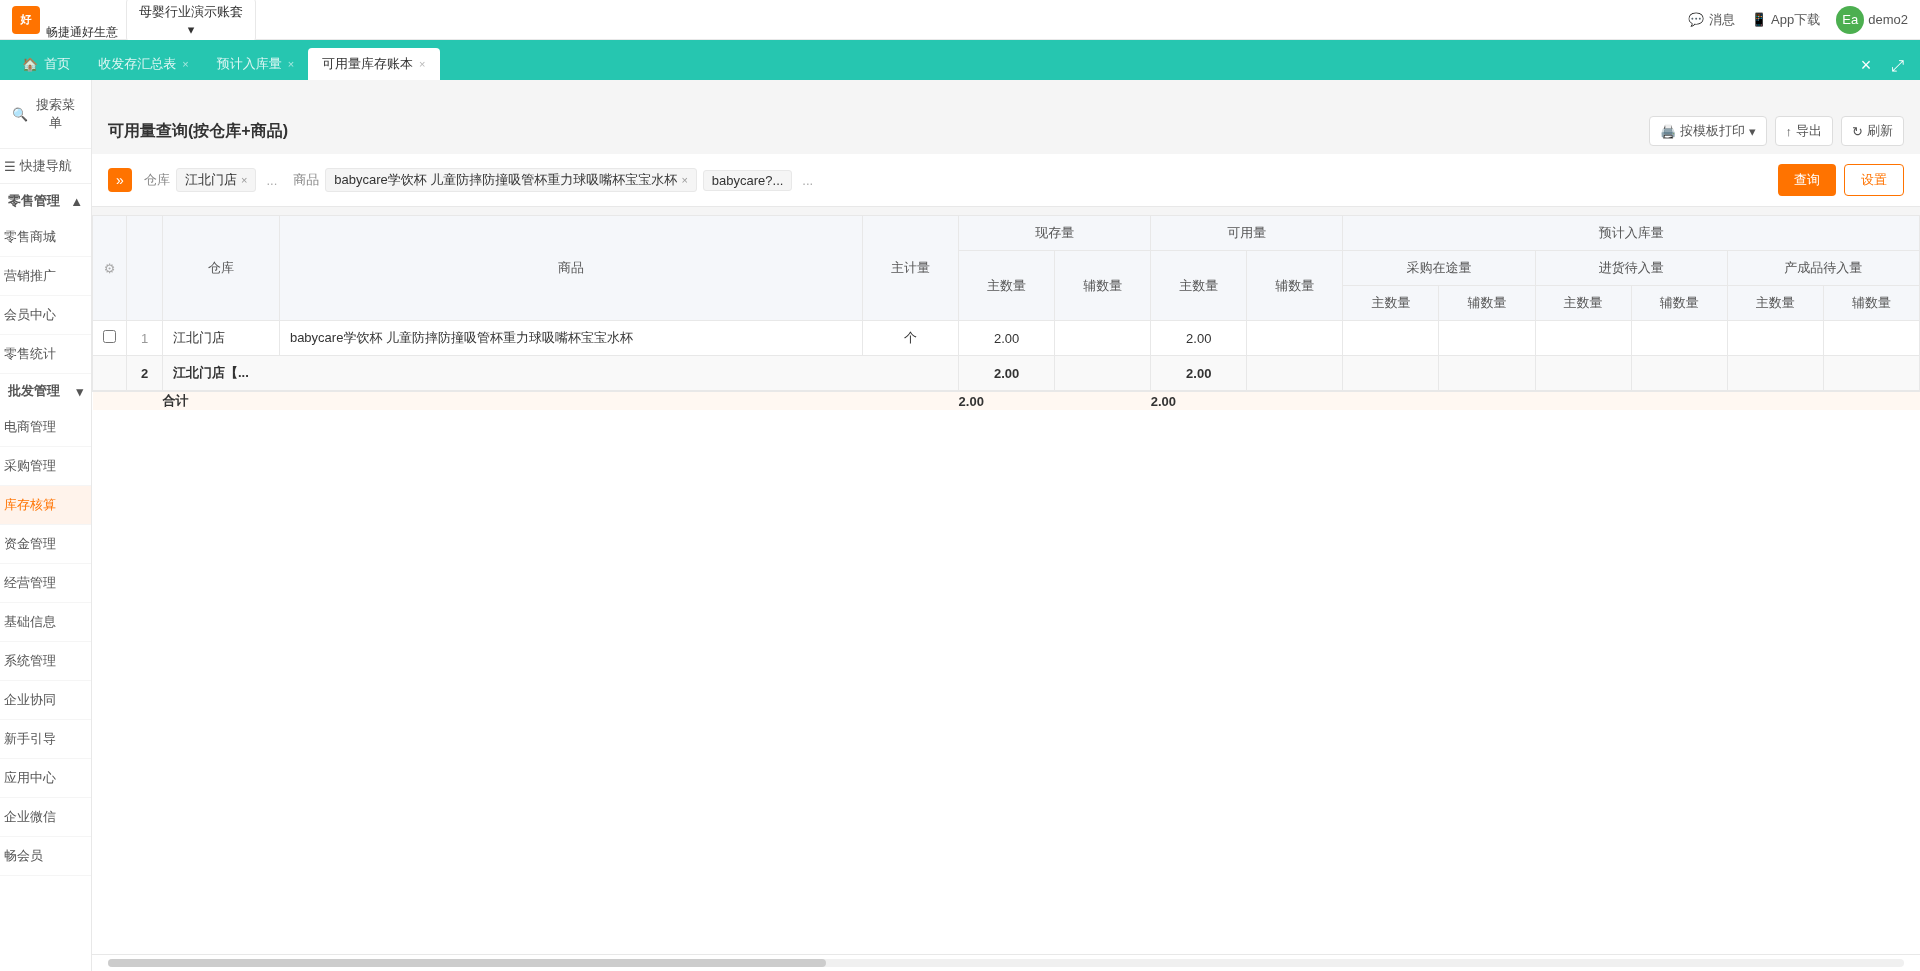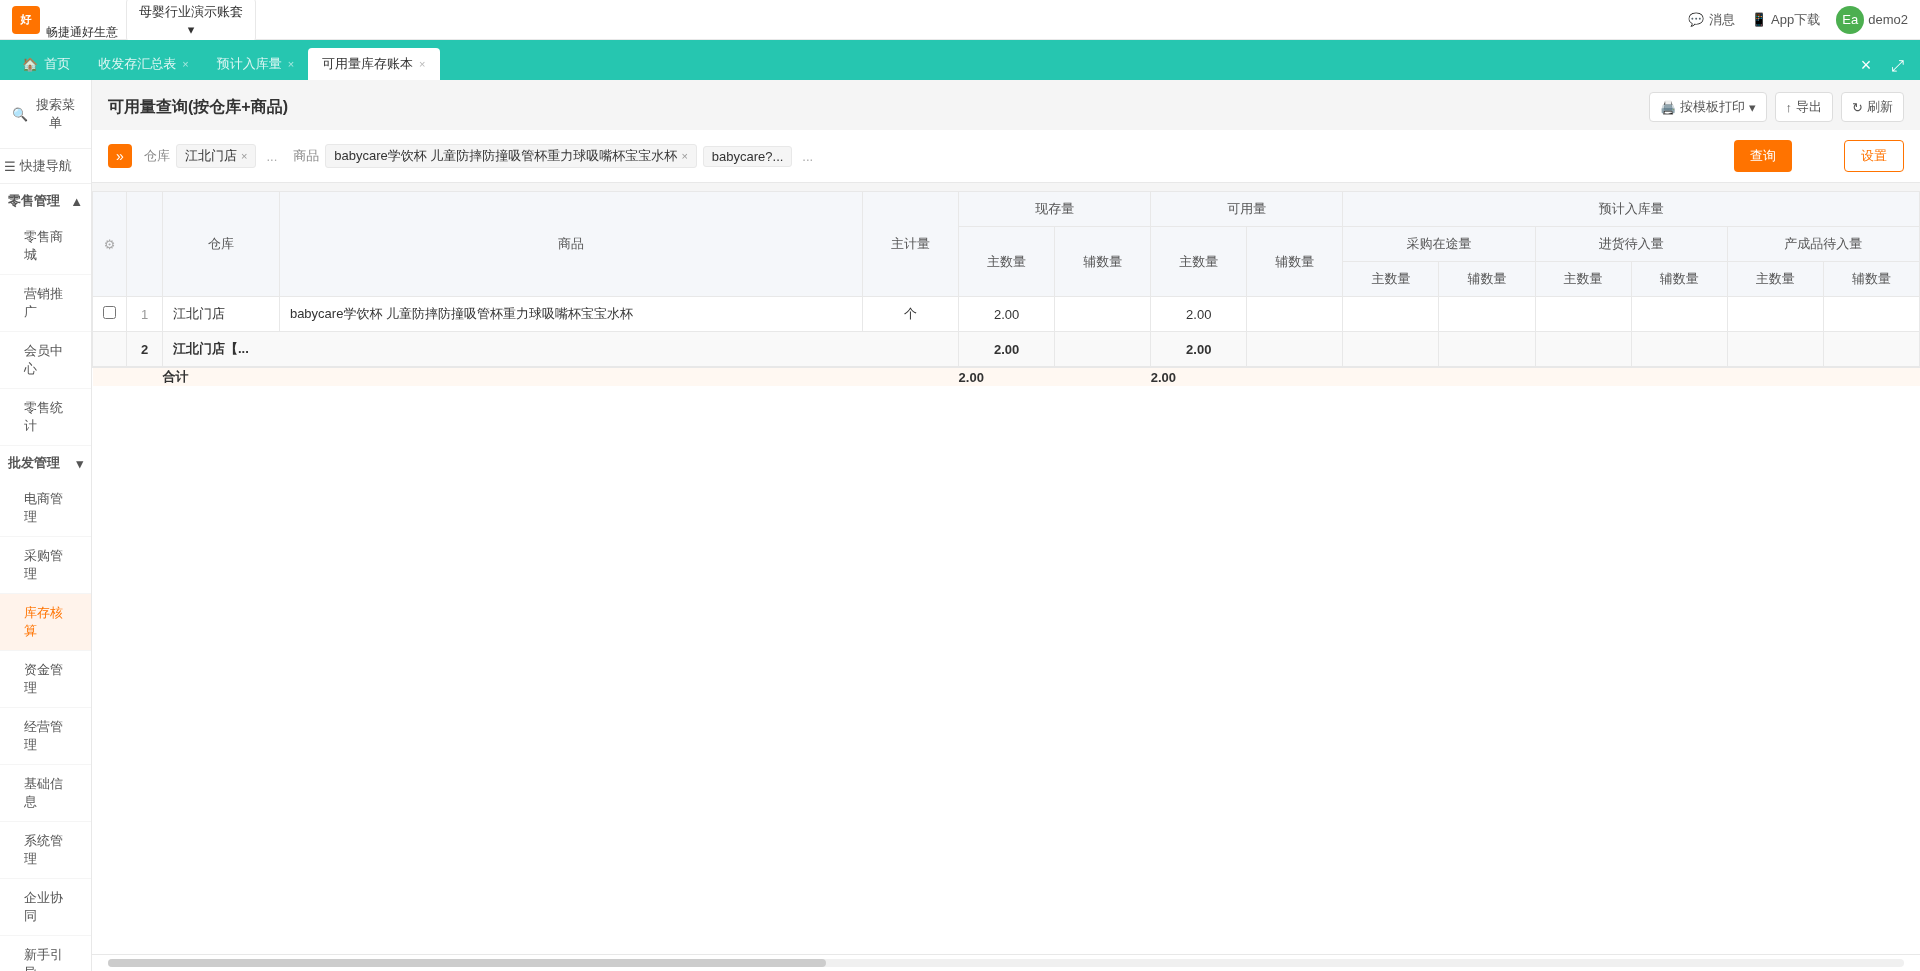--- a/index.html
+++ b/index.html
@@ -87,21 +87,21 @@
       cursor: pointer; font-size: 12px; color: #555;
       display: flex; align-items: center; gap: 4px;
     }
     .sidebar-nav-btn {
       width: 100%; padding: 8px 4px; border: none; background: #fff;
       cursor: pointer; font-size: 12px; color: #555;
       display: flex; align-items: center; gap: 4px;
       border-bottom: 1px solid #f0f0f0;
     }
     .sidebar-item {
-      padding: 10px 24px;
+      padding: 10px 4px;
       display: flex; flex-direction: column; align-items: flex-start;
       cursor: pointer; color: #555; font-size: 12px;
       border-bottom: 1px solid #f5f5f5;
       gap: 2px;
     }
     .sidebar-item.active { background: #fff3eb; color: #ff7300; }
     .sidebar-group-header {
       display: flex; align-items: center; justify-content: space-between;
       width: 100%; padding: 8px 8px;
       cursor: pointer; font-size: 12px; color: #555; font-weight: bold;
@@ -116,20 +116,21 @@
       background: #f5f5f5;
     }
 
     
     .page-header {
       background: #f5f5f5;
       padding: 12px 16px 8px;
       display: flex;
       align-items: center;
       justify-content: space-between;
+      margin-top: 24px;
     }
     .page-title { font-size: 16px; font-weight: 600; color: #333; }
     .page-actions { display: flex; align-items: center; gap: 8px; }
     .action-btn {
       display: flex; align-items: center; gap: 4px;
       padding: 5px 10px; border: 1px solid #ddd; border-radius: 4px;
       background: #fff; cursor: pointer; font-size: 12px; color: #555;
     }
 
     
@@ -160,21 +161,21 @@
     }
     .filter-tag .remove { cursor: pointer; color: #999; font-size: 11px; }
     .filter-dots { color: #aaa; cursor: pointer; padding: 0 4px; }
     .filter-actions { margin-left: auto; display: flex; gap: 8px; }
     .btn-query {
       padding: 6px 16px; background: #ff7300; color: white;
       border: none; border-radius: 4px; cursor: pointer; font-size: 13px;
     }
     .btn-setting {
       padding: 6px 16px; background: #fff; color: #ff7300;
-      border: 1px solid #ff7300; border-radius: 4px; cursor: pointer; font-size: 13px; margin-left: 44px;
+      border: 1px solid #ff7300; border-radius: 4px; cursor: pointer; font-size: 13px;
     }
 
     
     .table-container {
       flex: 1;
       background: #fff;
       overflow: auto;
       margin: 0;
     }
     table {

